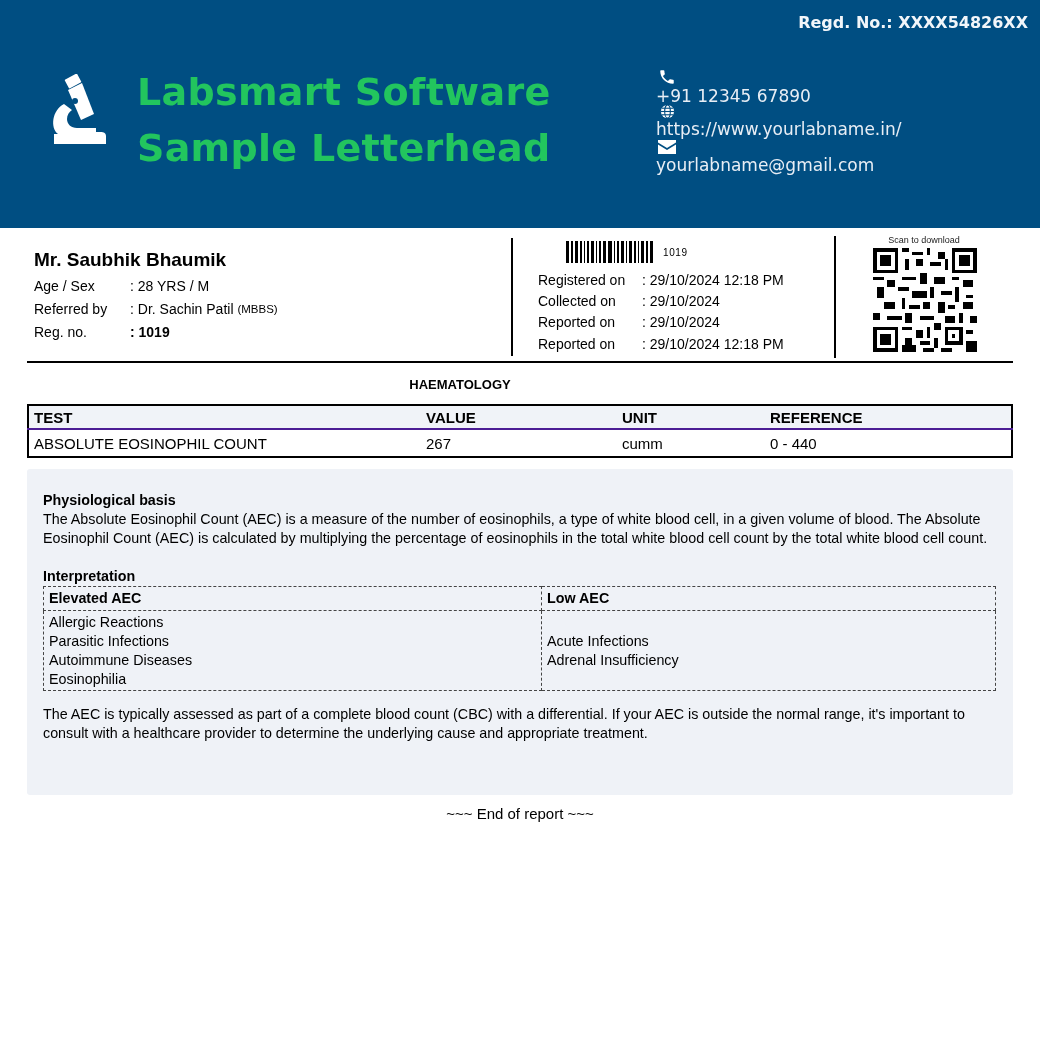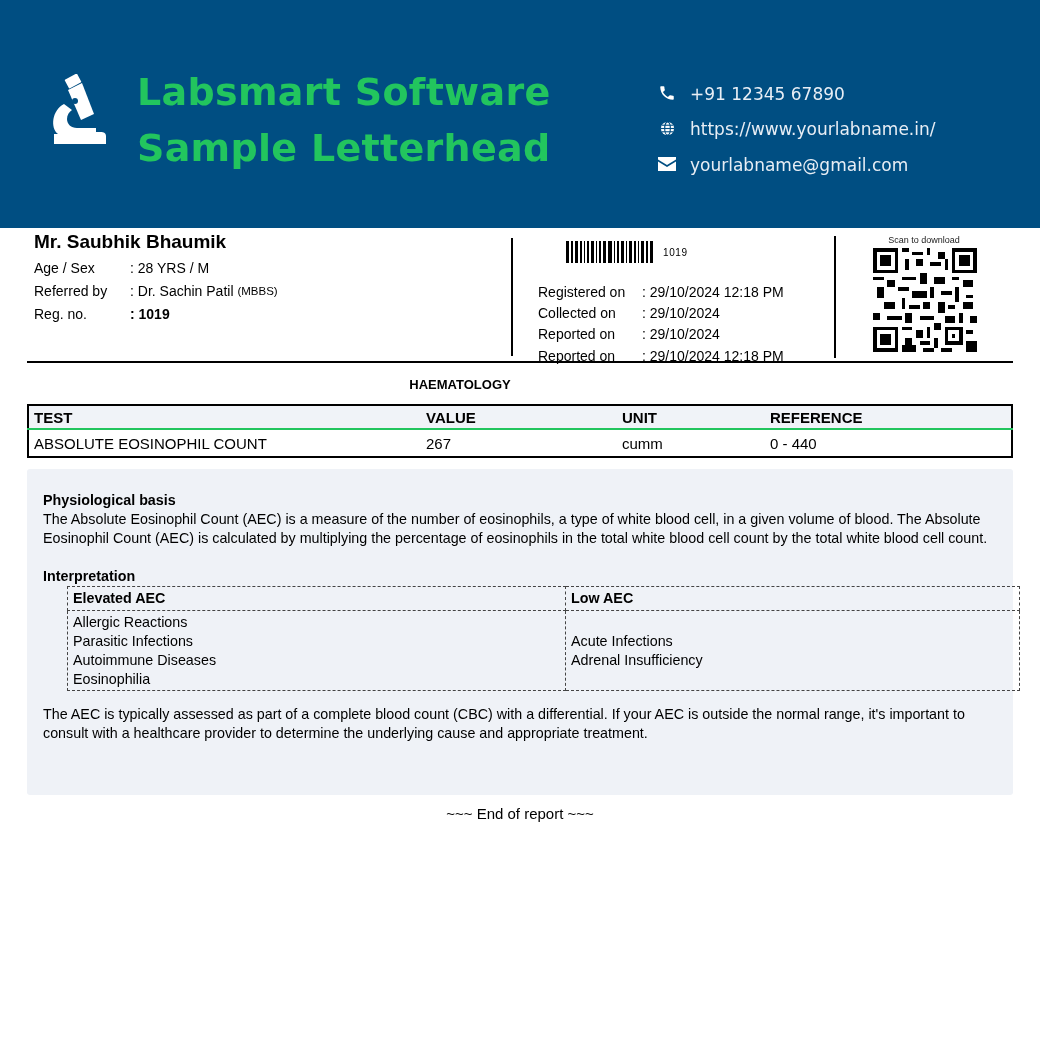--- a/index.html
+++ b/index.html
@@ -5,74 +5,75 @@
   * { box-sizing: border-box; margin: 0; padding: 0; }
   html, body { width: 1040px; height: 1040px; background: #ffffff; overflow: hidden; }
   body { font-family: "Liberation Sans", sans-serif; color: #000; position: relative; }
 
   
   .banner { position: absolute; left: 0; top: 0; width: 1040px; height: 228px; background: #004e82; color: #fff; }
   .regd { position: absolute; right: 12px; top: 13px; font-family: "DejaVu Sans", sans-serif; font-weight: bold; font-size: 16px; color: #f2f6fa; }
   .logo-icon { position: absolute; left: 50px; top: 74px; width: 58px; height: 74px; }
   .brand { position: absolute; left: 137px; top: 64px; font-family: "DejaVu Sans", sans-serif; font-weight: bold; font-size: 38px; line-height: 56px; color: #22c55e; letter-spacing: 0.3px; }
   .contact { position: absolute; left: 656px; top: 68px; font-family: "DejaVu Sans", sans-serif; font-size: 17px; color: #e8eef5; }
-  .contact-row { display: flex; align-items: flex-end; height: 35.5px; }
+  .contact-row { display: flex; align-items: flex-start; height: 35.5px; flex-direction: column; }
   .contact-row .ic { width: 22px; height: 22px; margin-right: 12px; display: flex; align-items: center; justify-content: center; }
 
   
-  .patient { position: absolute; left: 34px; top: 231px; }
+  .patient { position: absolute; left: 34px; top: 249px; }
   .pname { font-size: 19px; font-weight: bold; margin-bottom: 3px; }
   .prow { display: flex; font-size: 14px; height: 23px; align-items: center; }
   .prow .lbl { width: 96px; }
   .prow small { font-size: 11.5px; }
   .bold { font-weight: bold; }
 
   .vdiv1 { position: absolute; left: 511px; top: 238px; width: 2px; height: 118px; background: #000; }
   .vdiv2 { position: absolute; left: 834px; top: 236px; width: 2px; height: 122px; background: #000; }
 
   .barcode-wrap { position: absolute; left: 538px; top: 241px; display: flex; align-items: center; padding-left: 28px; }
   .barcode { display: flex; height: 22px; align-items: stretch; }
   .barcode span { background: #000; display: block; margin-right: 2px; }
   .bc-num { font-size: 10px; margin-left: 8px; letter-spacing: 0.6px; }
 
-  .dates { position: absolute; left: 538px; top: 281px; }
+  .dates { position: absolute; left: 538px; top: 269px; }
   .drow { display: flex; font-size: 14px; height: 21.3px; align-items: center; }
   .drow .lbl { width: 104px; }
 
   .qr-label { position: absolute; left: 870px; top: 235px; width: 108px; text-align: center; font-size: 9px; color: #222; }
   .qr { position: absolute; left: 873px; top: 248px; width: 104px; height: 104px; }
 
   .hr-thick { position: absolute; left: 27px; top: 361px; width: 986px; height: 2px; background: #000; }
 
   .section-title { position: absolute; left: 0; top: 377px; width: 920px; text-align: center; font-size: 13px; font-weight: bold; }
 
   table.results { position: absolute; left: 27px; top: 404px; width: 986px; border-collapse: collapse; border: 2px solid #000; font-size: 15px; }
-  table.results th { background: #f0f3f8; text-align: left; font-weight: bold; height: 24px; padding: 0 5px; border-bottom: 2px solid #22c55e; }
+  table.results th { background: #f0f3f8; text-align: left; font-weight: bold; height: 24px; padding: 0 5px; border-bottom: 2px solid #4c1d95; }
   table.results td { height: 28px; padding: 0 5px; }
   .c1 { width: 393px; } .c2 { width: 196px; } .c3 { width: 148px; }
 
   .info-box { position: absolute; left: 27px; top: 469px; width: 986px; height: 326px; background: #eff2f7; border-radius: 3px; padding: 22px 16px 0 16px; font-size: 14.3px; line-height: 19px; }
   .info-box h4 { font-size: 14.3px; font-weight: bold; }
   .info-box p { margin-bottom: 19px; }
 
-  .interp { width: 953px; border: 1px dashed #444; border-collapse: collapse; margin-top: 0; margin-left: 24px; }
+  .interp { width: 953px; border: 1px dashed #444; border-collapse: collapse; margin-top: 0; }
   .interp td, .interp th { border: 1px dashed #444; vertical-align: middle; text-align: left; padding: 0 5px; }
   .interp th { height: 24px; font-weight: bold; font-size: 14.3px; }
   .interp td { height: 80px; }
   .interp .col1 { width: 498px; }
   .interp .li { display: block; line-height: 19px; }
 
   .comments { margin-top: 14px; }
 
   .end { position: absolute; left: 0; top: 805px; width: 1040px; text-align: center; font-size: 15px; }
 </style>
 </head>
 <body>
 
 <div class="banner">
+  <div class="regd">Regd. No.: XXXX54826XX</div>
 
   <svg class="logo-icon" viewBox="0 0 58 74">
     <g fill="#ffffff">
       <rect x="16" y="2" width="14" height="10" rx="1" transform="rotate(-28 23 7)"></rect>
       <path d="M18 16 L32 9 L44 40 L31 46 Z"></path>
       <circle cx="25" cy="27" r="3" fill="#004e82"></circle>
       <path d="M14 30 C2 36 0 54 8 60 L4 60 L4 70 L56 70 L56 62 C56 58 52 58 50 58 L46 58 L46 54 L27 54 C21 54 17 50 17 45 C17 41 19 38 22 36 Z"></path>
     </g>
   </svg>
 

